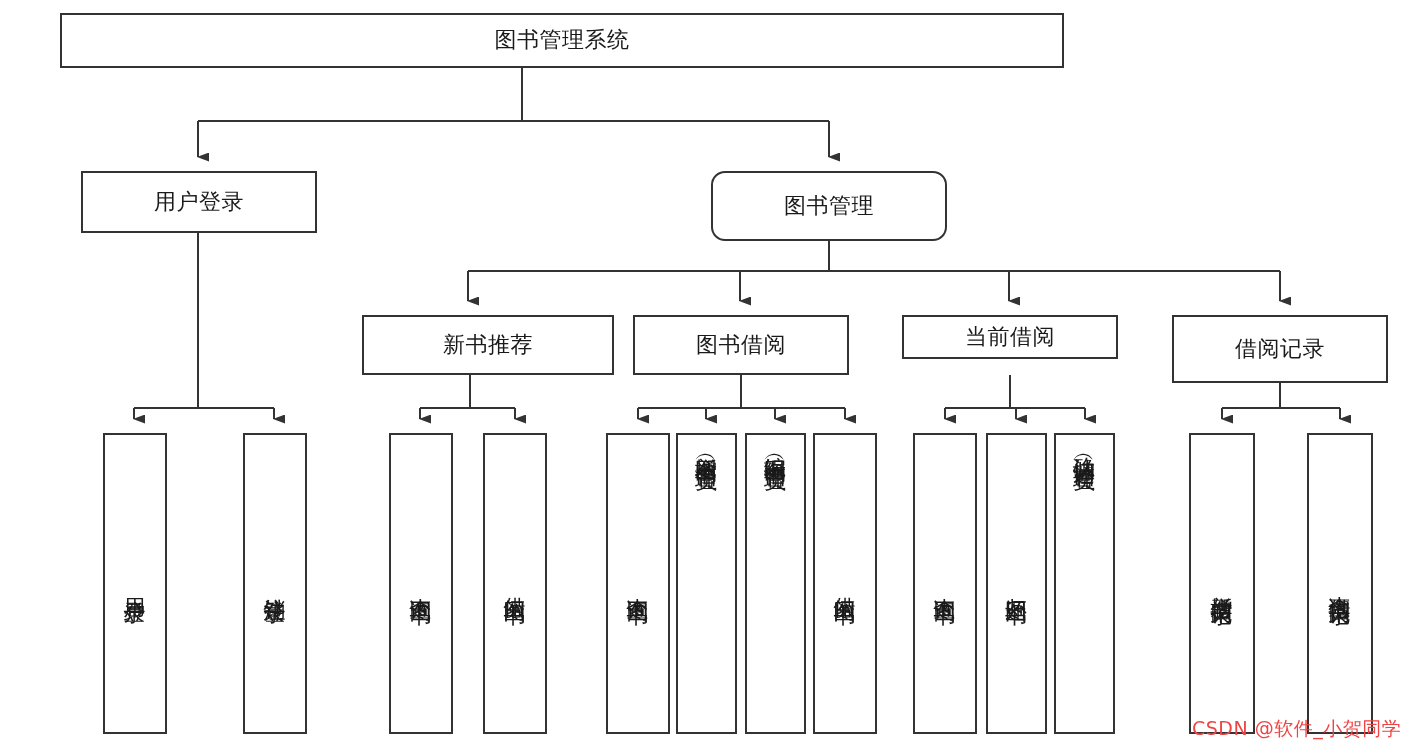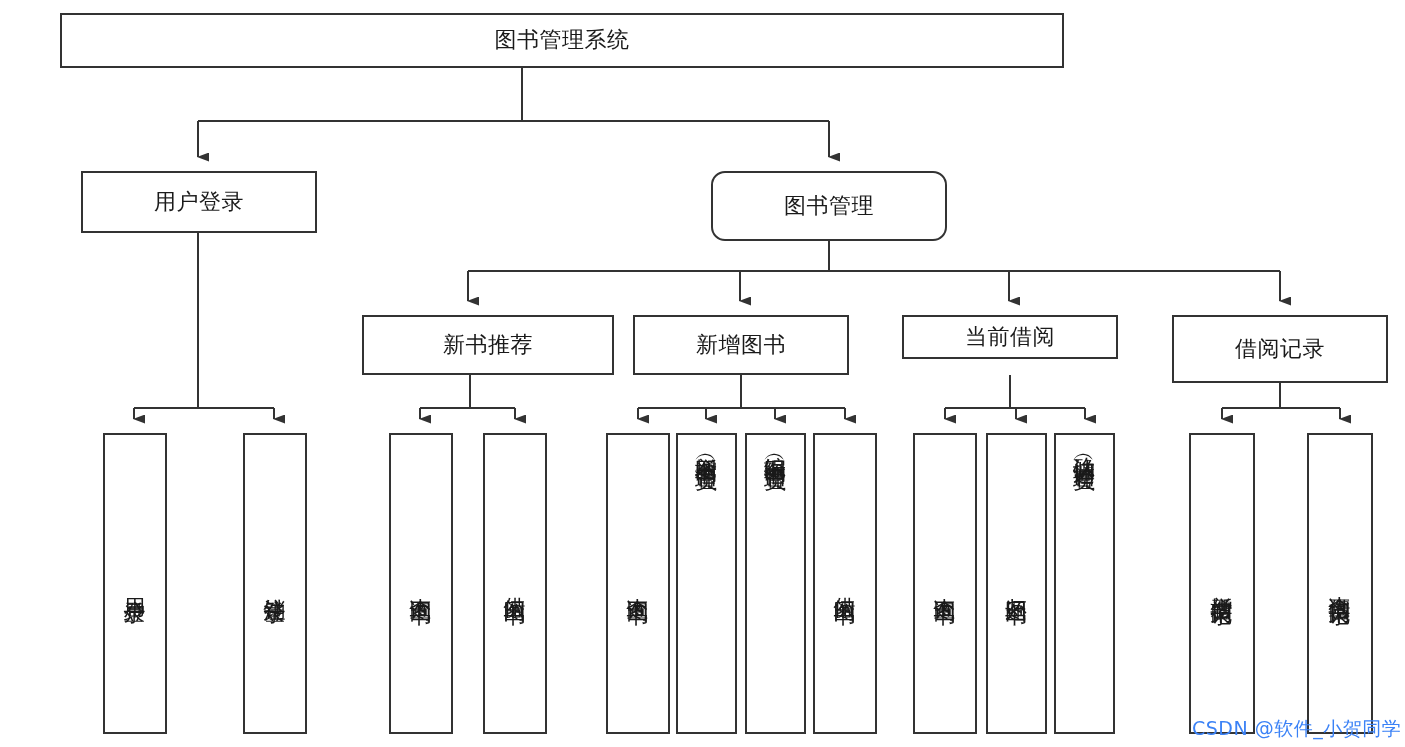--- a/index.html
+++ b/index.html
@@ -56,21 +56,21 @@
     align-items: flex-start;
     justify-content: center;
     padding-top: 0;
   }
   .leaf-box.center-v {
     align-items: center;
   }
   .watermark {
     position: absolute;
     font-size: 19px;
-    color: #3b82f6;
+    color: #ef4444;
     white-space: nowrap;
     letter-spacing: 0.5px;
     font-family: "DejaVu Sans", "Liberation Sans", sans-serif;
   }
 </style>
 </head>
 <body>
 
 <div id="diagram-root">
 
@@ -124,21 +124,21 @@
       <div class="node-box" style="left: 81px; top: 171px; width: 236px; height: 62px;">
         <span class="node-label-h">用户登录</span>
       </div>
       <div class="node-box" style="left: 711px; top: 171px; width: 236px; height: 70px; border-radius: 14px;">
         <span class="node-label-h">图书管理</span>
       </div>
       <div class="node-box" style="left: 362px; top: 315px; width: 252px; height: 60px;">
         <span class="node-label-h">新书推荐</span>
       </div>
       <div class="node-box" style="left: 633px; top: 315px; width: 216px; height: 60px;">
-        <span class="node-label-h">新增图书</span>
+        <span class="node-label-h">图书借阅</span>
       </div>
       <div class="node-box" style="left: 902px; top: 315px; width: 216px; height: 44px;">
         <span class="node-label-h">当前借阅</span>
       </div>
       <div class="node-box" style="left: 1172px; top: 315px; width: 216px; height: 68px;">
         <span class="node-label-h">借阅记录</span>
       </div>
       <div class="node-box leaf-box center-v" style="left: 103px; top: 433px; width: 64px; height: 301px;">
         <span class="node-label-v" style="padding-top: 0px;">用户登录</span>
       </div>

